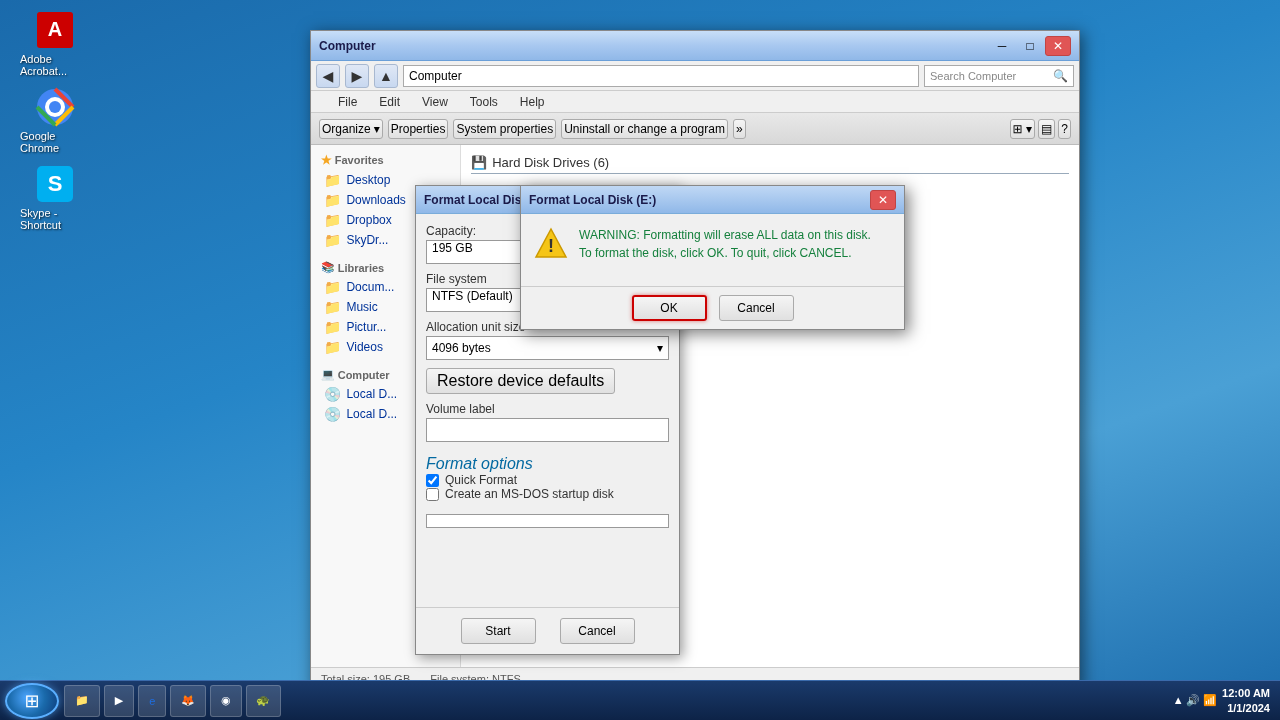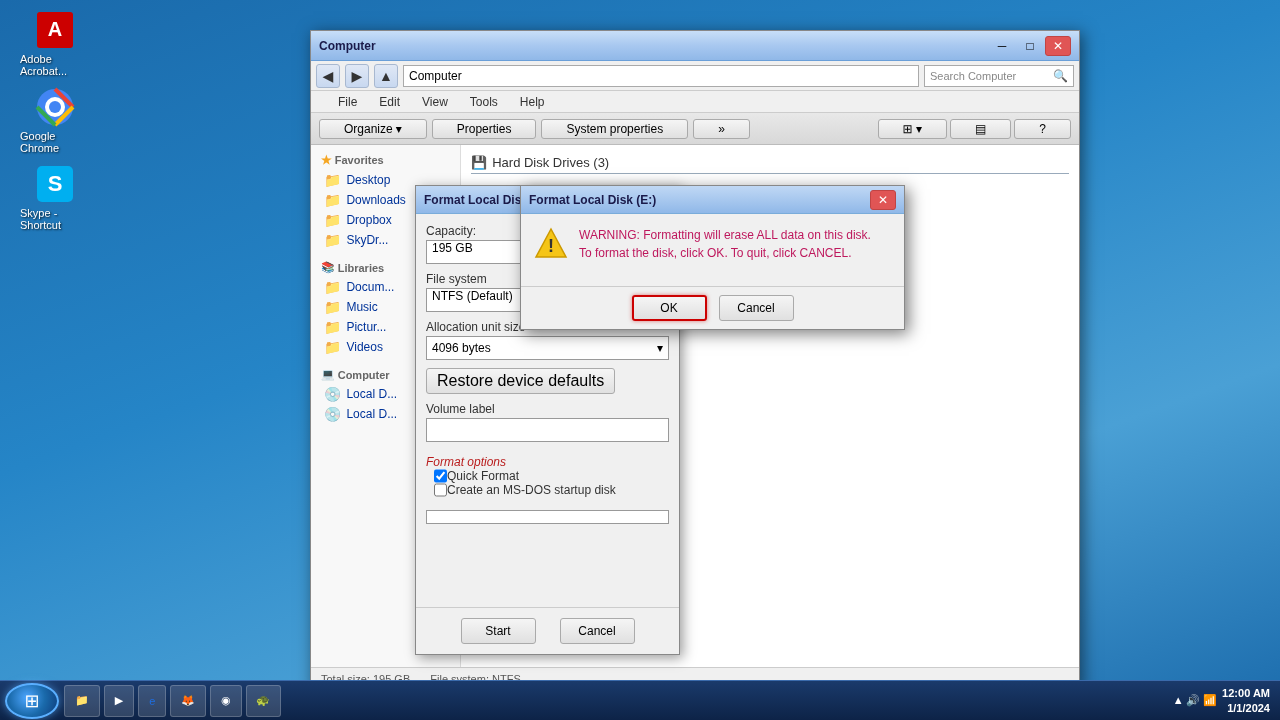--- a/index.html
+++ b/index.html
@@ -227,21 +227,21 @@
       height: 32px;
       background: linear-gradient(to bottom, #e8e8e8, #d8d8d8);
       display: flex;
       align-items: center;
       padding: 0 8px;
       gap: 5px;
       border-bottom: 1px solid #bbb;
     }
     .cmd-btn {
       height: 20px;
-      padding: 0 24px;
+      padding: 0 2px;
       background: linear-gradient(to bottom, #f5f5f5, #e0e0e0);
       border: 1px solid #aaa;
       border-radius: 3px;
       font-size: 12px;
       cursor: pointer;
       display: flex;
       align-items: center;
       gap: 3px;
     }
 
@@ -381,31 +381,31 @@
       cursor: pointer;
       width: fit-content;
     }
     .volume-label-input {
       width: 100%;
       height: 24px;
       border: 1px solid #999;
       background: white;
     }
     .format-options-label {
-      font-size: 12px;
-      color: #b91c1c;
+      font-size: 16px;
+      color: #0369a1;
       font-style: italic;
       margin-top: 5px;
     }
     .checkbox-row {
       display: flex;
-      gap: 0;
+      align-items: center;
+      gap: 6px;
       font-size: 12px;
       color: #333;
-      margin-left: 8px;
     }
     .progress-bar-container {
       width: 100%;
       height: 14px;
       background: white;
       border: 1px solid #999;
       margin-top: 5px;
     }
     .dialog-buttons {
       display: flex;
@@ -462,21 +462,21 @@
       padding: 12px;
       gap: 10px;
     }
     .warning-icon {
       width: 36px;
       height: 36px;
       flex-shrink: 0;
     }
     .warning-text {
       font-size: 12px;
-      color: #be185d;
+      color: #15803d;
       line-height: 1.5;
     }
     .warning-buttons {
       display: flex;
       justify-content: center;
       gap: 12px;
       padding: 8px;
       border-top: 1px solid #ccc;
     }
     .warning-btn {
@@ -577,20 +577,23 @@
       <div class="cmd-btn">
         <span>Organize</span>
         <span>▾</span>
       </div>
       <div class="cmd-btn">
         <span>Properties</span>
       </div>
       <div class="cmd-btn">
         <span>System properties</span>
       </div>
+      <div class="cmd-btn">
+        <span>Uninstall or change a program</span>
+      </div>
       <div class="cmd-btn">»</div>
       <div style="margin-left:auto;display:flex;gap:3px;">
         <div class="cmd-btn">⊞ ▾</div>
         <div class="cmd-btn">▤</div>
         <div class="cmd-btn">?</div>
       </div>
     </div>
 
     <div class="explorer-content">
 
@@ -651,21 +654,21 @@
           <div class="sidebar-item">
             <span class="drive-icon">💿</span>
             <span>Local D...</span>
           </div>
         </div>
       </div>
 
       <div class="main-panel">
         <div class="section-header">
           <span>💾</span>
-          <span>Hard Disk Drives (3)</span>
+          <span>Hard Disk Drives (6)</span>
         </div>
 
         <div style="display:flex; gap:20px; padding: 10px 0;">
           <div style="display:flex;flex-direction:column;align-items:center;gap:3px;cursor:pointer">
             <svg width="50" height="45" viewBox="0 0 50 45">
               <rect x="2" y="10" width="46" height="28" rx="3" fill="#aaa" stroke="#888" stroke-width="1"></rect>
               <rect x="5" y="13" width="20" height="6" fill="#ddd"></rect>
               <circle cx="42" cy="30" r="4" fill="#666"></circle>
             </svg>
             <span style="font-size:11px;color:#333">Local Disk (C:)</span>

